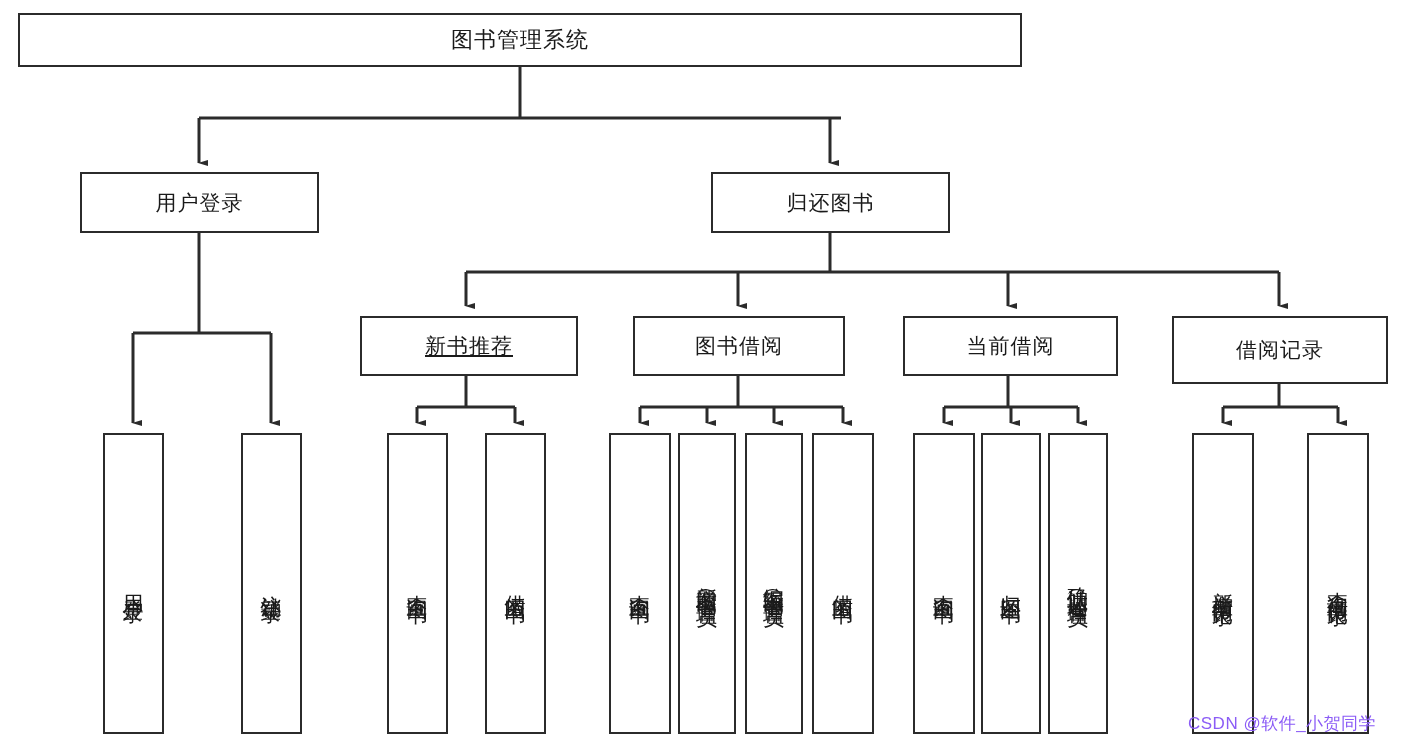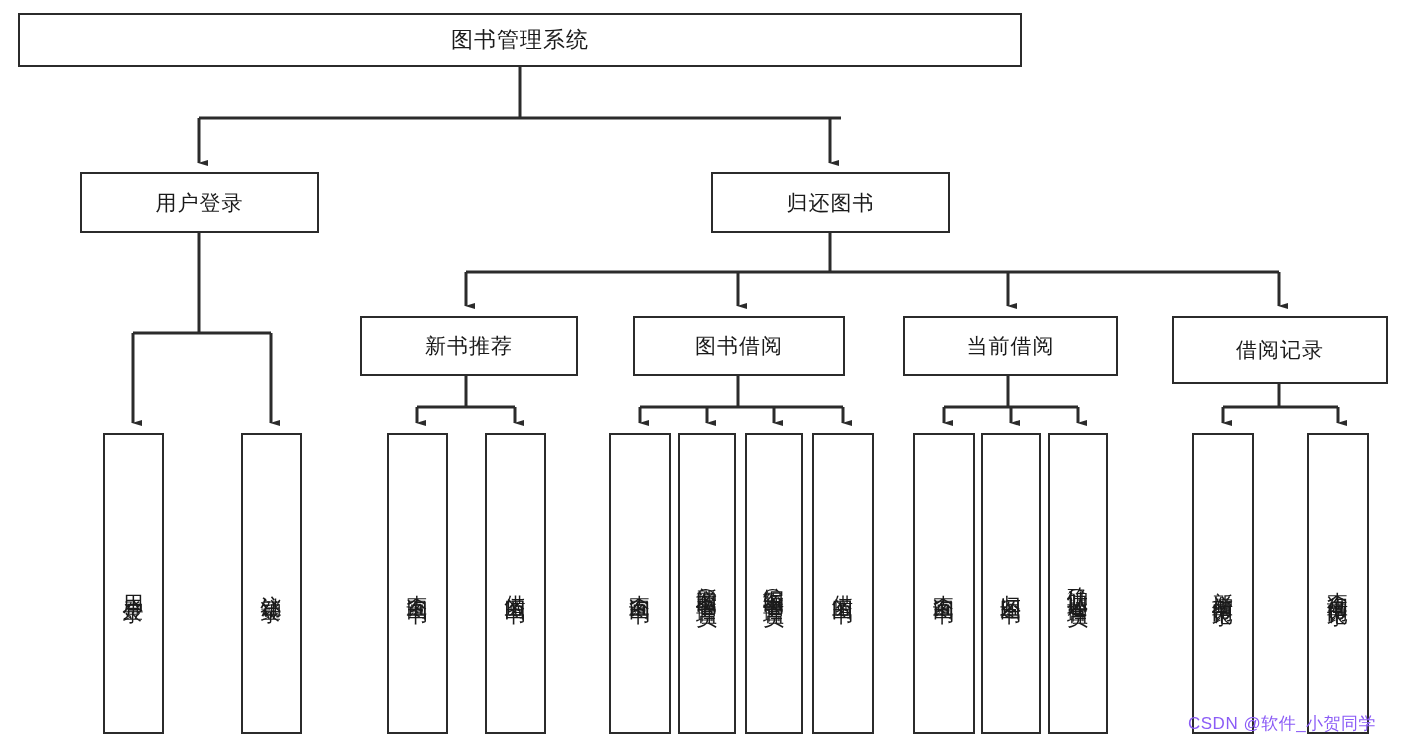--- a/index.html
+++ b/index.html
@@ -125,21 +125,21 @@
     <span>图书管理系统</span>
   </div>
 
   <div class="node h" style="left:80px; top:172px; width:239px; height:61px;">
     <span>用户登录</span>
   </div>
   <div class="node h" style="left:711px; top:172px; width:239px; height:61px;">
     <span>归还图书</span>
   </div>
 
-  <div class="node h" style="left:360px; top:316px; width:218px; height:60px;">
+  <div class="node h" style="left:360px; top:316px; width:218px; height:60px;text-decoration:underline;">
     <span>新书推荐</span>
   </div>
   <div class="node h" style="left:903px; top:316px; width:215px; height:60px;">
     <span>当前借阅</span>
   </div>
   <div class="node h" style="left:633px; top:316px; width:212px; height:60px;">
     <span>图书借阅</span>
   </div>
   <div class="node h" style="left:1172px; top:316px; width:216px; height:68px;">
     <span>借阅记录</span>

